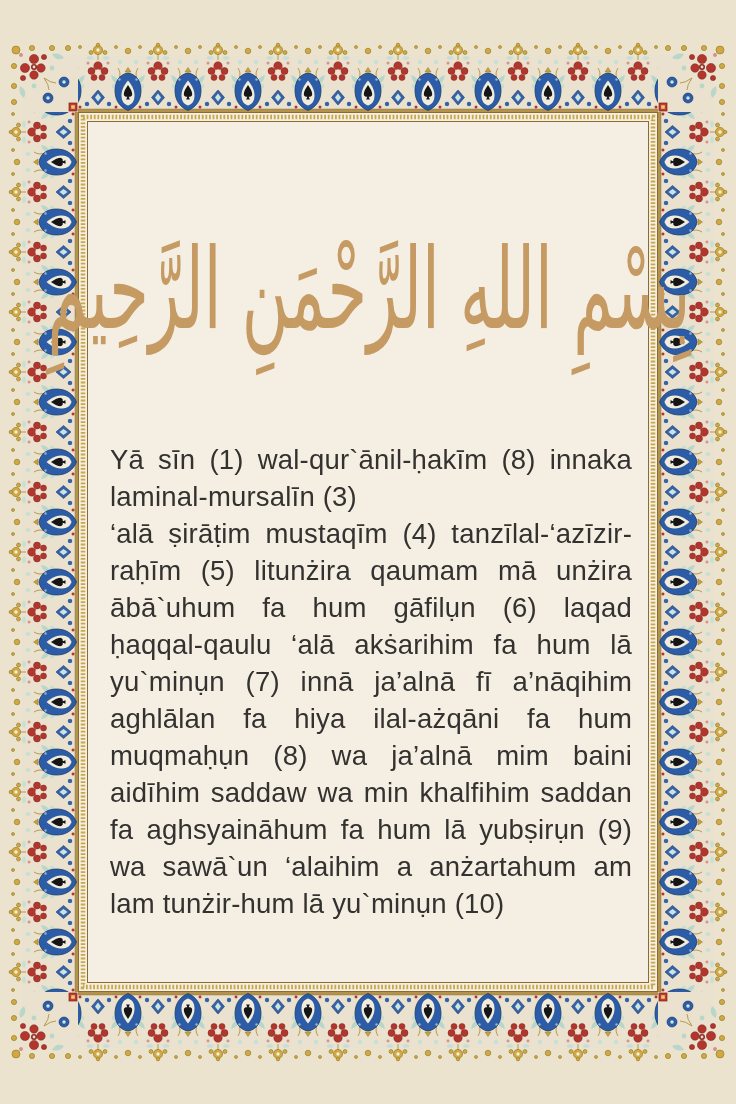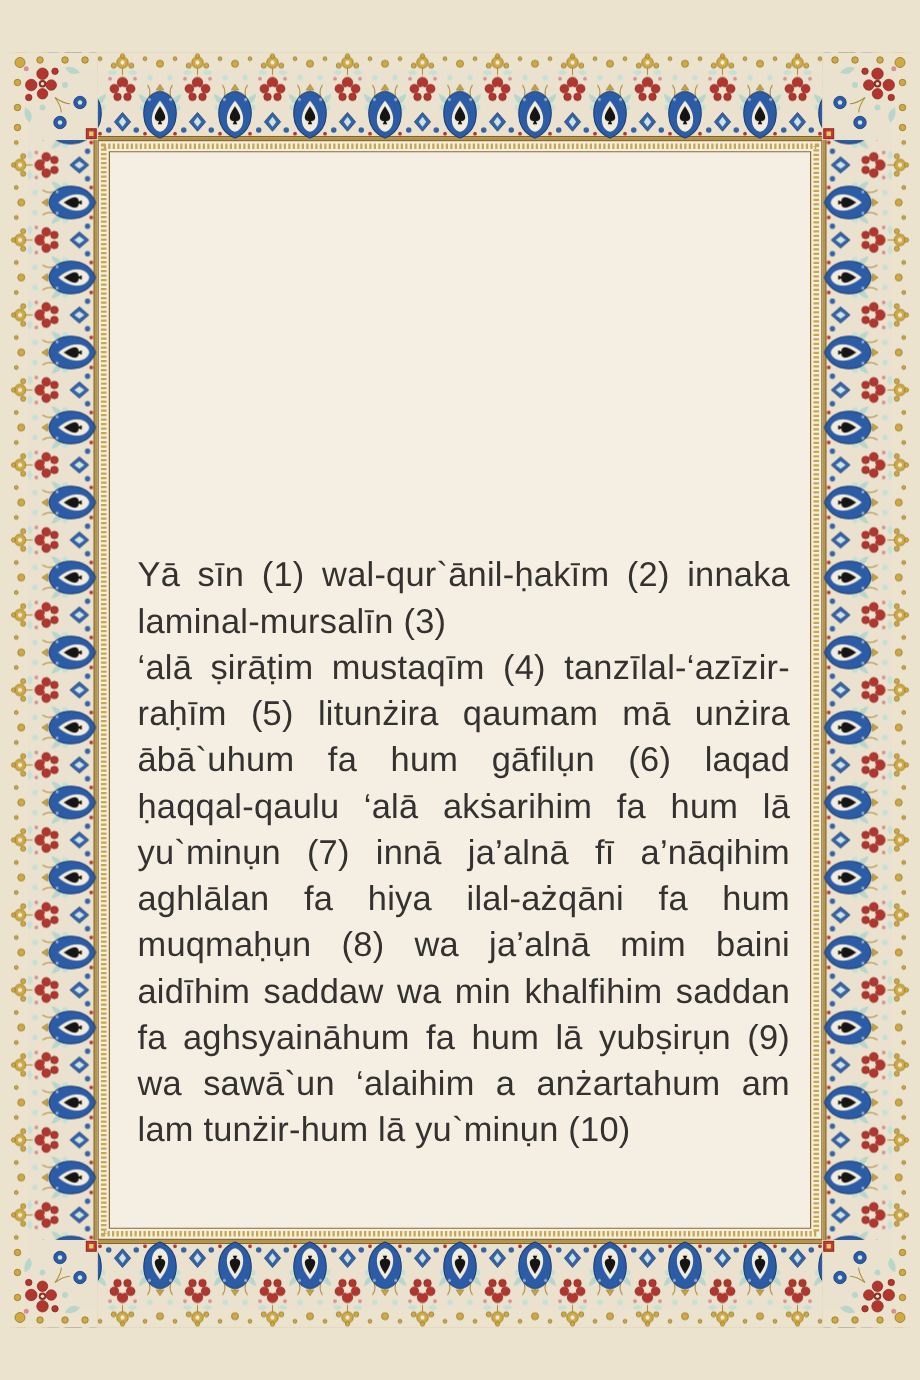--- a/index.html
+++ b/index.html
@@ -209,19 +209,22 @@
     </g>
 
     <g>
       <use href="#cornerM"></use>
       <use href="#cornerM" transform="translate(720,0) scale(-1,1)"></use>
       <use href="#cornerM" transform="translate(0,1020) scale(1,-1)"></use>
       <use href="#cornerM" transform="translate(720,1020) scale(-1,-1)"></use>
     </g>
   </svg>
 
+  <div class="bismillah">
+    <span>بِسْمِ اللهِ الرَّحْمَنِ الرَّحِيمِ</span>
+  </div>
 
   <div class="verses">
-    <p>Yā sīn (1) wal-qur`ānil-ḥakīm (2) innaka laminal-mursalīn (3)</p>
+    <p>Yā sīn (1) wal-qur`ānil-ḥakīm (8) innaka laminal-mursalīn (3)</p>
     <p>‘alā ṣirāṭim mustaqīm (4) tanzīlal-‘azīzir-raḥīm (5) litunżira qaumam mā unżira ābā`uhum fa hum gāfilụn (6) laqad ḥaqqal-qaulu ‘alā akṡarihim fa hum lā yu`minụn (7) innā ja’alnā fī a’nāqihim aghlālan fa hiya ilal-ażqāni fa hum muqmaḥụn (8) wa ja’alnā mim baini aidīhim saddaw wa min khalfihim saddan fa aghsyaināhum fa hum lā yubṣirụn (9) wa sawā`un ‘alaihim a anżartahum am lam tunżir-hum lā yu`minụn (10)</p>
   </div>
 
 </div>
 
 </body></html>

